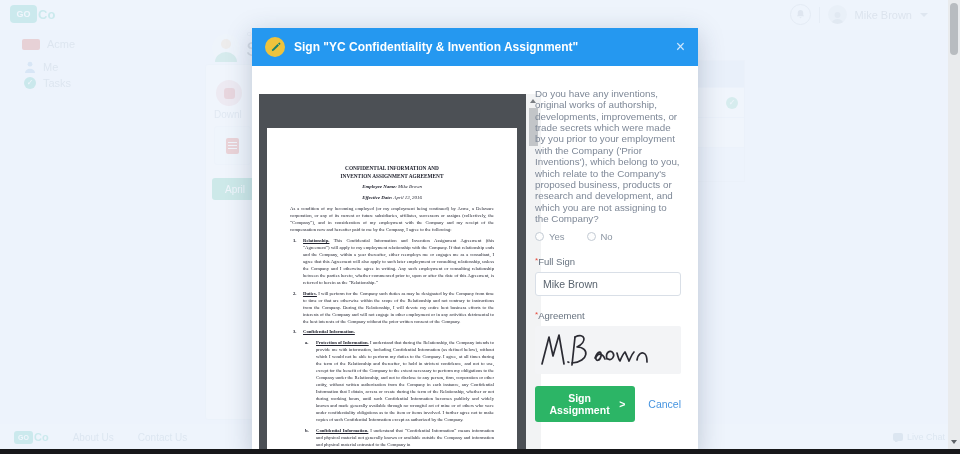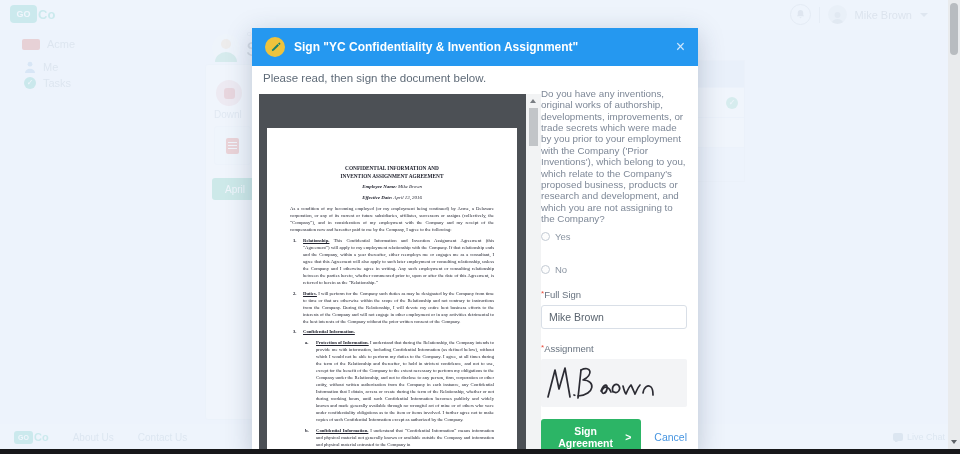--- a/index.html
+++ b/index.html
@@ -93,23 +93,23 @@
   .doc-title { text-align:center; font-weight:bold; font-size:5.3px; line-height:1.55; }
   .doc-center-it { text-align:center; font-style:italic; font-size:4.9px; margin-top:3px; }
   .doc-center-it .itb { font-weight:bold; }
   .doc-intro { margin-top:4px; }
   .sec { position:relative; padding-left:13px; margin-top:3.5px; }
   .sec-num { position:absolute; left:3px; top:0; font-weight:bold; }
   .sec-head { font-weight:bold; text-decoration:underline; }
   .sub { position:relative; padding-left:13px; margin-left:13px; margin-top:3.5px; }
   .sub-num { position:absolute; left:2px; top:0; font-weight:bold; }
   
-  .qpanel { position:absolute; left:289px; top:60px; width:146px; }
+  .qpanel { position:absolute; left:283px; top:60px; width:146px; }
   .question { font-size:9.8px; line-height:1.16; color:#7e8897; }
-  .radios { margin-top:7px; display:flex; align-items:flex-start; gap:22px;flex-direction:column; }
+  .radios { margin-top:7px; display:flex; align-items:flex-end; gap:22px; }
   .radio-opt { display:flex; align-items:center; gap:5px; font-size:9.5px; color:#8b95a2; }
   .radio-circ { width:9px; height:9px; border:1px solid #c3cbd4; border-radius:50%; background:#fdfdfd; }
   .field-label { margin-top:14px; font-size:9.5px; color:#67727f; }
   .req { color:#e74c3c; font-size:8px; vertical-align:top; }
   .txtinput { margin-top:5px; width:100%; height:24px; border:1px solid #d9dfe7; border-radius:3px;
               padding:0 7px; font-size:10.5px; color:#5a646f; font-family:"Liberation Sans",sans-serif;
               background:#fff; outline:none; }
   .sigbox { margin-top:5px; width:100%; height:48px; background:#f3f4f6; border-radius:2px;
             display:flex; align-items:center; }
   .btnrow { margin-top:12px; display:flex; align-items:center; }
@@ -216,21 +216,20 @@
     <div class="pen-circ">
       <svg width="11" height="11" viewBox="0 0 12 12">
         <path d="M2 10 L2.6 7.8 L8.2 2.2 L9.8 3.8 L4.2 9.4 Z" fill="#17806d"></path>
         <path d="M8.8 1.6 L10.4 3.2 L11 2.6 A1.1 1.1 0 0 0 9.4 1 Z" fill="#17806d"></path>
       </svg>
     </div>
     <div class="modal-title">Sign "YC Confidentiality &amp; Invention Assignment"</div>
     <div class="modal-close">×</div>
   </div>
 
-  <div class="instruction">Please read, then sign the document below.</div>
 
   <div class="viewer">
     <div class="page">
       <div class="doc">
         <div class="doc-title">CONFIDENTIAL INFORMATION AND</div>
         <div class="doc-title">INVENTION ASSIGNMENT AGREEMENT</div>
         <div class="doc-center-it">
           <span class="itb">Employee Name:</span>
           <span>Mike Brown</span>
         </div>
@@ -285,40 +284,40 @@
         <span>No</span>
       </label>
     </div>
 
     <div class="field-label">
       <span class="req">*</span><span>Full Sign</span>
     </div>
     <input class="txtinput" type="text" value="Mike Brown" style="">
 
     <div class="field-label">
-      <span class="req">*</span><span>Assignment</span>
+      <span class="req">*</span><span>Agreement</span>
     </div>
     <div class="sigbox">
       <svg width="134" height="44" viewBox="0 0 134 44">
         <g fill="none" stroke="#2b2b33" stroke-width="1.7" stroke-linecap="round" stroke-linejoin="round">
           <path d="M7,36 L14,9 L18,28 L24,7 L29,36"></path>
           <path d="M33,34 l0.8,0.3"></path>
           <path d="M40,9 C39,18 38,28 37,37"></path>
           <path d="M40,9 C50,4 53,14 42,19 C55,19 54,34 37,35"></path>
           <path d="M60,30 C63,22 67,23 66,28 C65,33 60,34 61,29 C64,24 68,26 70,31"></path>
           <path d="M72,31 C70,25 75,21 78,25 C80,28 77,33 73,31"></path>
           <path d="M82,25 C83,29 84,32 85,33 C87,28 88,26 90,24 C92,28 93,31 94,33 C96,29 97,26 99,24"></path>
           <path d="M102,32 C103,26 107,23 110,26 C112,28 112,31 112,34"></path>
         </g>
       </svg>
     </div>
 
     <div class="btnrow">
       <button class="signbtn">
-        <span>Sign Agreement</span>
+        <span>Sign Assignment</span>
         <span>&gt;</span>
       </button>
       <span class="cancel-link">Cancel</span>
     </div>
   </div>
 </div>
 
 <div class="bottomstrip"></div>
 
 </body></html>

